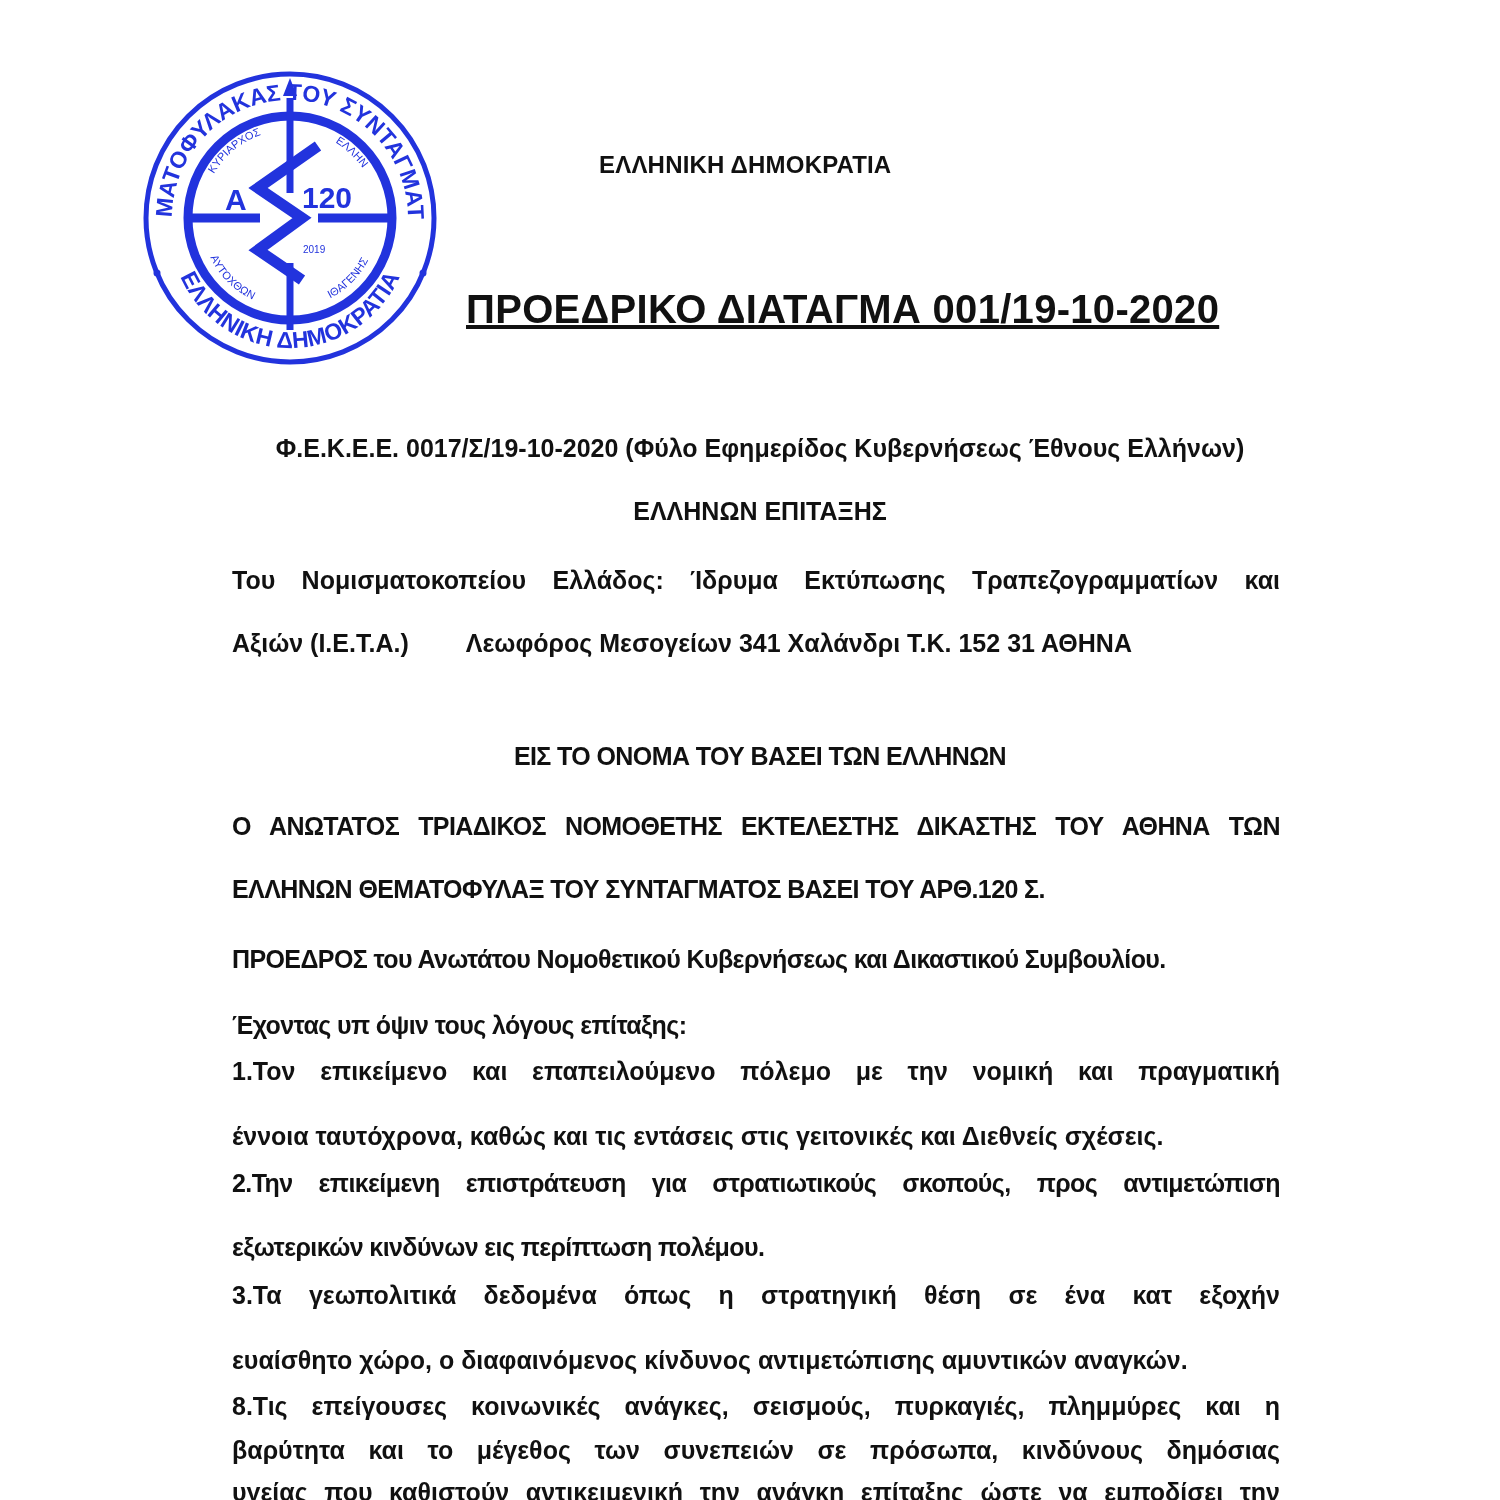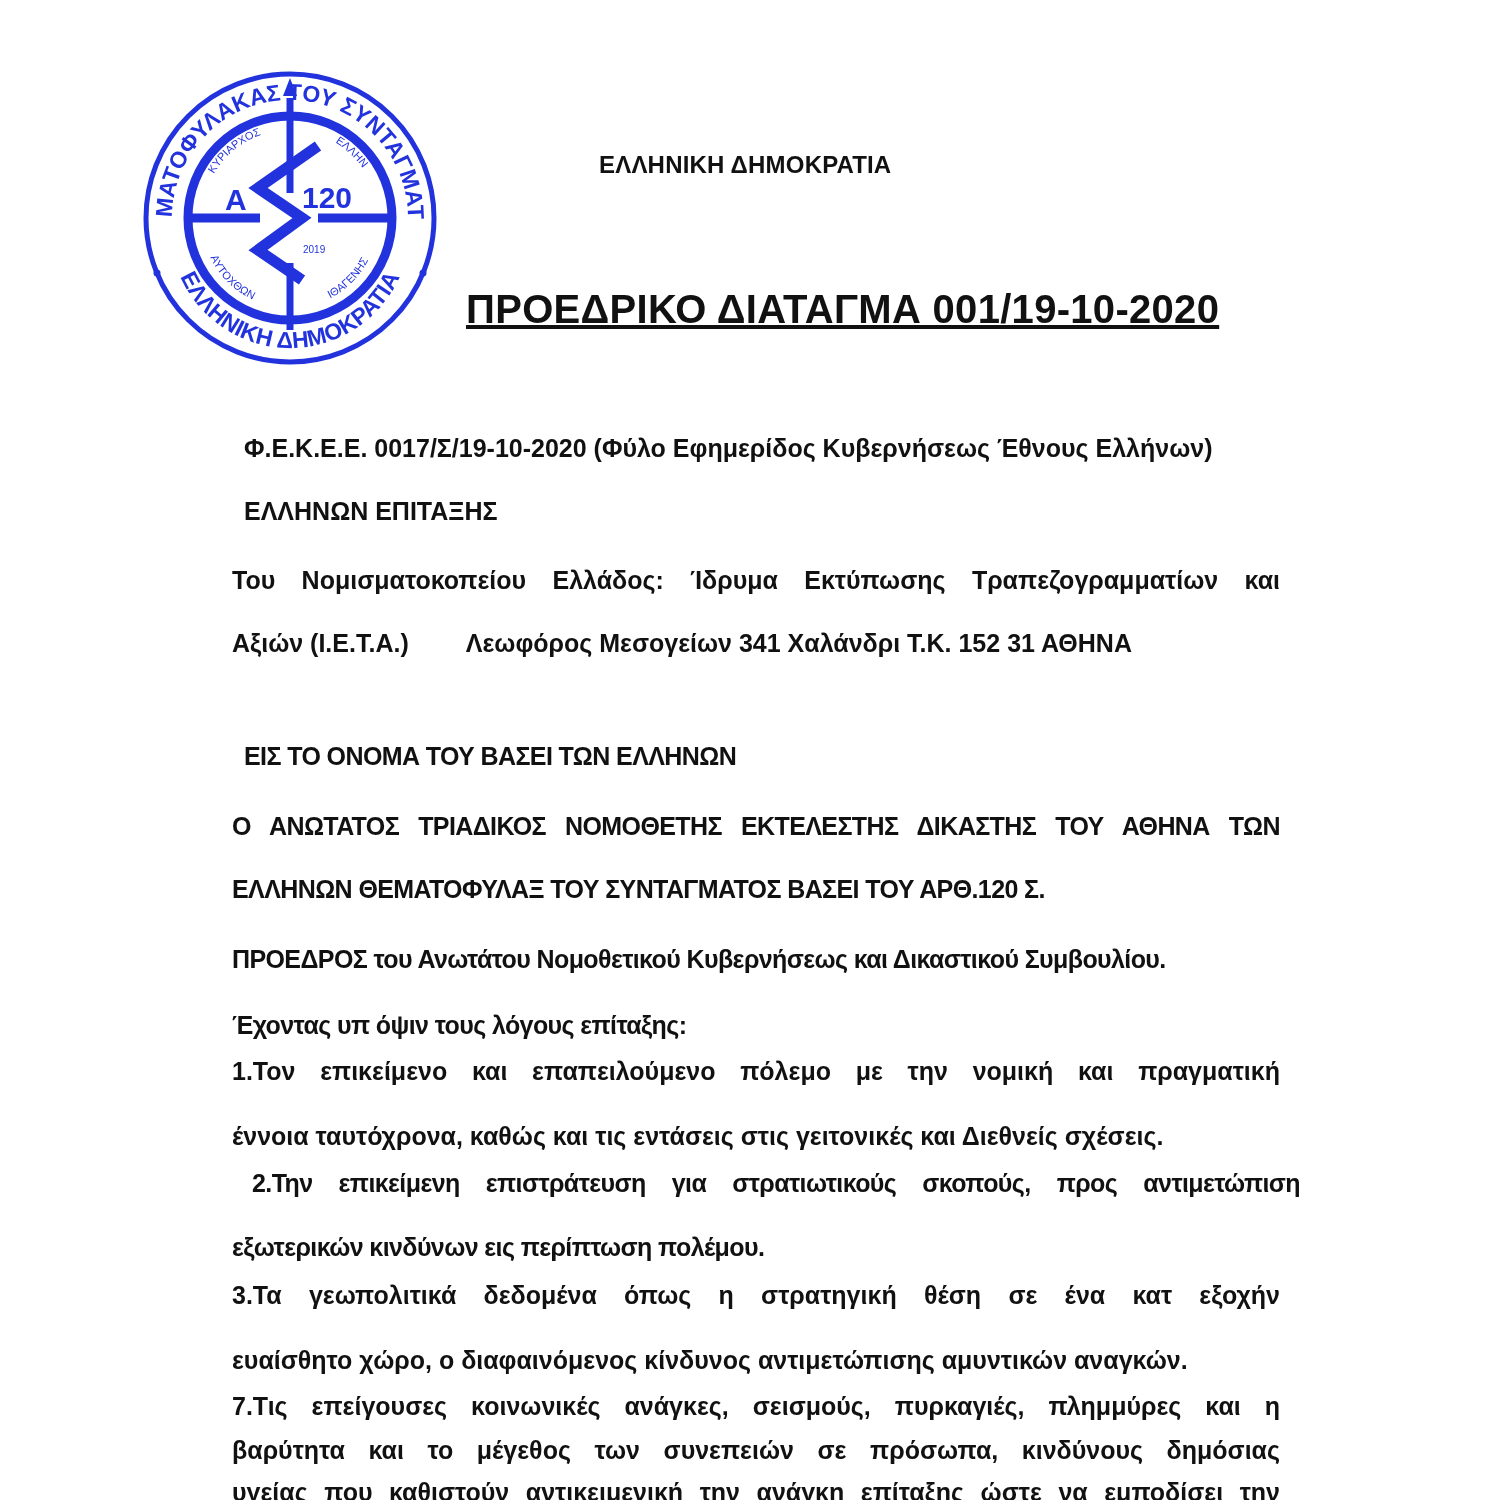--- a/index.html
+++ b/index.html
@@ -4,21 +4,21 @@
 <style>
   html, body { margin: 0; padding: 0; background: #ffffff; }
   body { width: 1500px; height: 1500px; position: relative; overflow: hidden;
          font-family: "Liberation Sans", "DejaVu Sans", sans-serif; color: #111; }
   .seal { position: absolute; left: 140px; top: 68px; width: 300px; height: 300px; }
   .hdr { position: absolute; font-weight: bold; white-space: nowrap; }
   .republic { left: 599px; top: 151px; font-size: 24px; letter-spacing: 0.2px; }
   .decree { left: 466px; top: 287px; font-size: 40px; letter-spacing: 0.3px; text-decoration: underline; }
   .content { position: absolute; left: 232px; width: 1048px; font-weight: bold; font-size: 25px; }
   .line { position: absolute; white-space: nowrap; }
-  .center { text-align: left; width: 1048px; left: 12px; }
+  .center { text-align: center; width: 1048px; left: 4px; }
   .just { text-align: justify; text-align-last: justify; width: 1048px; left: 0; }
   .left { left: 0; margin-top: 21px; }
   .cond { font-family: "Liberation Sans", sans-serif; letter-spacing: -0.6px; }
 </style>
 </head>
 <body>
 
 <div class="seal">
   <svg width="300" height="300" viewBox="0 0 300 300">
     <defs>
@@ -71,22 +71,22 @@
 
   <div class="line just cond" style="top:812px;">Ο ΑΝΩΤΑΤΟΣ ΤΡΙΑΔΙΚΟΣ ΝΟΜΟΘΕΤΗΣ ΕΚΤΕΛΕΣΤΗΣ ΔΙΚΑΣΤΗΣ ΤΟΥ ΑΘΗΝΑ ΤΩΝ</div>
   <div class="line left cond" style="top:854px;">ΕΛΛΗΝΩΝ ΘΕΜΑΤΟΦΥΛΑΞ ΤΟΥ ΣΥΝΤΑΓΜΑΤΟΣ ΒΑΣΕΙ ΤΟΥ ΑΡΘ.120 Σ.</div>
 
   <div class="line left cond" style="top:924px;">ΠΡΟΕΔΡΟΣ του Ανωτάτου Νομοθετικού Κυβερνήσεως και Δικαστικού Συμβουλίου.</div>
   <div class="line left cond" style="top:990px;">Έχοντας υπ όψιν τους λόγους επίταξης:</div>
 
   <div class="line just" style="top:1057px;">1.Τον επικείμενο και επαπειλούμενο πόλεμο με την νομική και πραγματική</div>
   <div class="line left" style="top:1101px;">έννοια ταυτόχρονα, καθώς και τις εντάσεις στις γειτονικές και Διεθνείς σχέσεις.</div>
 
-  <div class="line just cond" style="top:1169px;margin-left:20px;">2.Την επικείμενη επιστράτευση για στρατιωτικούς σκοπούς, προς αντιμετώπιση</div>
+  <div class="line just cond" style="top:1169px;">2.Την επικείμενη επιστράτευση για στρατιωτικούς σκοπούς, προς αντιμετώπιση</div>
   <div class="line left cond" style="top:1212px;">εξωτερικών κινδύνων εις περίπτωση πολέμου.</div>
 
   <div class="line just" style="top:1281px;">3.Τα γεωπολιτικά δεδομένα όπως η στρατηγική θέση σε ένα κατ εξοχήν</div>
   <div class="line left" style="top:1325px;">ευαίσθητο χώρο, ο διαφαινόμενος κίνδυνος αντιμετώπισης αμυντικών αναγκών.</div>
 
-  <div class="line just" style="top:1392px;">7.Τις επείγουσες κοινωνικές ανάγκες, σεισμούς, πυρκαγιές, πλημμύρες και η</div>
+  <div class="line just" style="top:1392px;">8.Τις επείγουσες κοινωνικές ανάγκες, σεισμούς, πυρκαγιές, πλημμύρες και η</div>
   <div class="line just" style="top:1436px;">βαρύτητα και το μέγεθος των συνεπειών σε πρόσωπα, κινδύνους δημόσιας</div>
   <div class="line just" style="top:1478px;">υγείας που καθιστούν αντικειμενική την ανάγκη επίταξης ώστε να εμποδίσει την</div>
 </div>
 
 </body></html>

